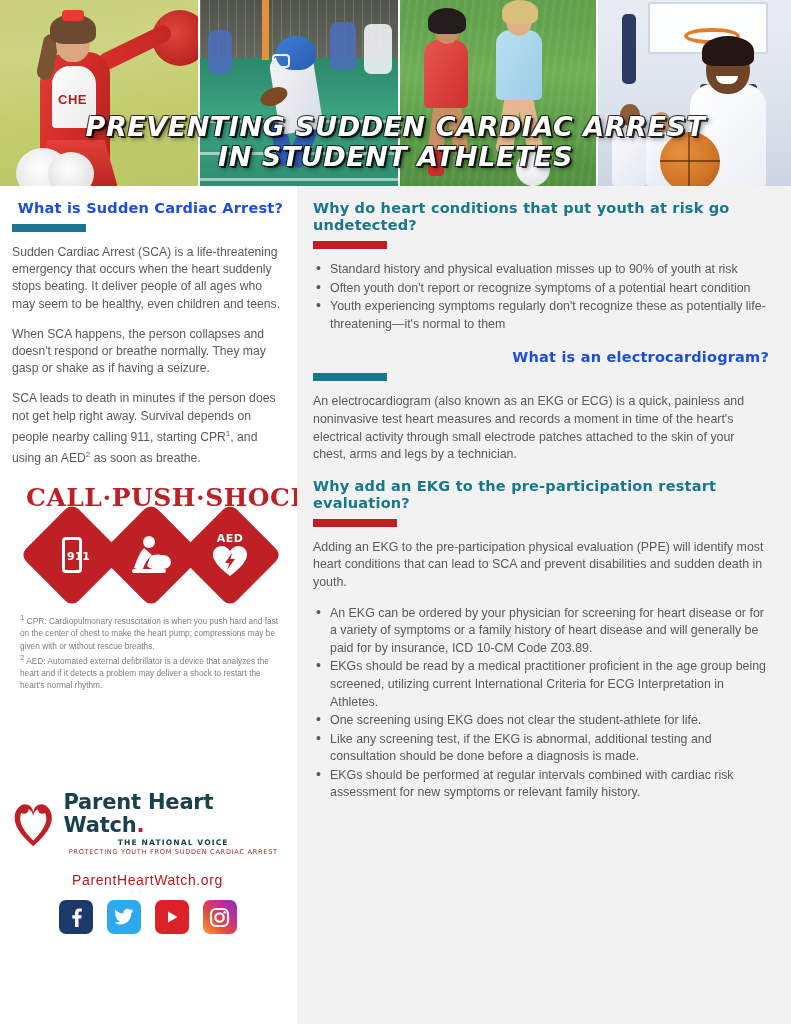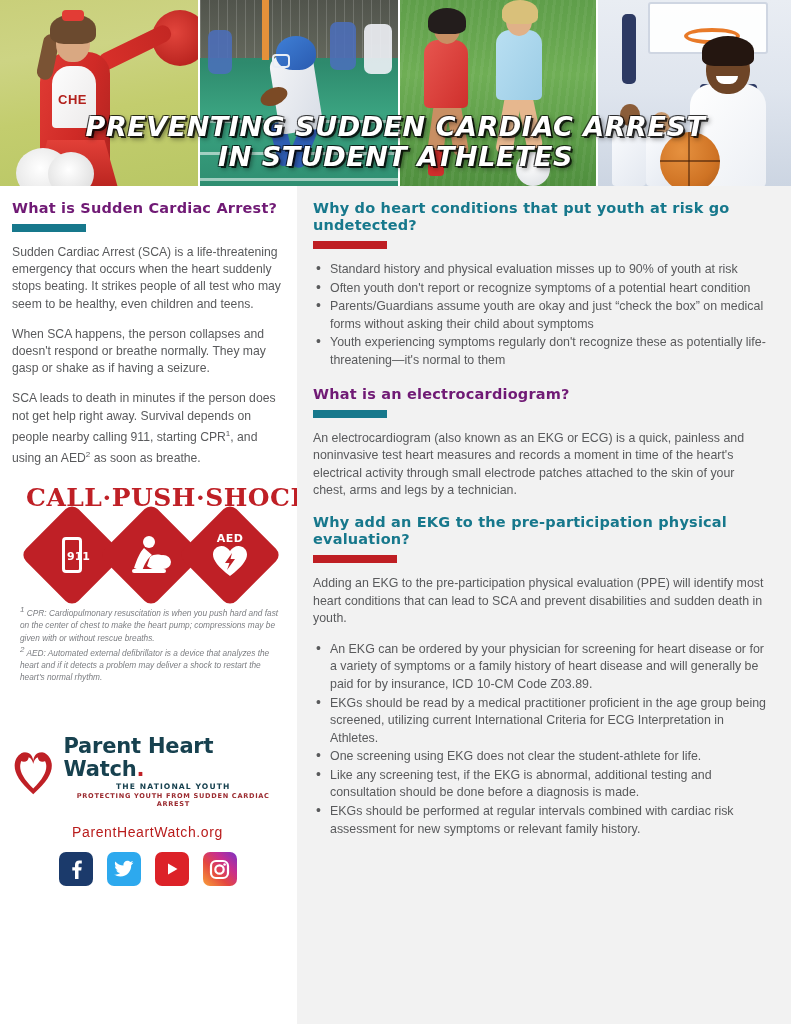--- a/index.html
+++ b/index.html
@@ -163,21 +163,21 @@
   
   .body-wrap{ position:relative; display:flex; width:791px; height:838px; background:#fff; }
   .col-left{ width:297px; padding:14px 14px 0 12px; background:#ffffff; }
   .col-right{ width:494px; padding:14px 22px 0 16px; background:#f2f2f2; }
 
   h2.sec{
     font-family:"DejaVu Sans", sans-serif;
     font-size:14.5px; line-height:17px; font-weight:bold;
     letter-spacing:0.2px; margin-bottom:7px;
   }
-  h2.red{ color:#701a75; }
+  h2.red{ color:#1d4ed8;text-align:right; }
   h2.teal{ color:#17788c; }
   .rule{ width:74px; height:8px; margin-bottom:12px; }
   .rule.teal{ background:#17788c; }
   .rule.red{ background:#bf1e23; }
   .rule.w84{ width:84px; }
 
   p.body{
     font-size:12.2px; line-height:17.2px; color:#595a5c; margin-bottom:13px;
   }
   .col-right p.body{ font-size:12.4px; line-height:17.6px; }
@@ -209,36 +209,36 @@
   .phone-911{ position:absolute; inset:4px 2px; color:#fff; font-size:11px; font-weight:bold;
               font-family:"DejaVu Sans",sans-serif; text-align:center; line-height:26px; }
   .cpr-svg{ width:46px; height:40px; }
   .aedbox{ position:relative; width:44px; height:46px; }
   .aed-lab{ position:absolute; top:0; left:0; right:0; text-align:center;
             color:#fff; font-weight:bold; font-size:11px; font-family:"DejaVu Sans",sans-serif;
             letter-spacing:.5px; }
   .heart-w{ position:absolute; top:13px; left:4px; width:36px; height:32px; }
 
   .footnote{
-    font-size:8.3px; line-height:12.2px; color:#7c7e82; font-style:italic;
-    margin:12px 2px 0 8px;
+    font-size:8.3px; line-height:12.2px; color:#7c7e82; 
+    margin:20px 2px 0 8px;
   }
   .footnote p{ margin-bottom:0; }
 
   
-  .phw{ margin-top:52px; text-align:center; }
+  .phw{ margin-top:100px; text-align:center; }
   .phw-row{ display:flex; align-items:center; justify-content:center; gap:9px; }
   .phw-heart{ width:46px; height:50px; }
   .phw-txt{ text-align:left; }
   .phw-name{ font-family:"DejaVu Sans", sans-serif; font-size:21px; font-weight:bold;
              color:#17414f; letter-spacing:-0.2px; line-height:23px; }
   .phw-name .dot{ color:#bf2026; }
   .phw-nat{ font-family:"DejaVu Sans", sans-serif; font-size:7.6px; font-weight:bold;
             color:#17414f; letter-spacing:1.1px; text-align:center; margin-top:1px; }
-  .phw-prot{ font-family:"DejaVu Sans", sans-serif; font-size:6.6px; font-weight:bold;
+  .phw-prot{ font-family:"DejaVu Sans", sans-serif; font-size:6.6px; font-weight:normal;
              color:#9b2a2f; letter-spacing:0.7px; text-align:center; margin-top:1px; }
   .phw-url{ font-size:14px; color:#b91c1c; margin-top:16px; letter-spacing:.6px; }
 
   .social{ display:flex; justify-content:center; gap:14px; margin-top:12px; }
   .sbtn{ width:34px; height:34px; border-radius:7px; position:relative;
          display:flex; align-items:center; justify-content:center; }
   .s-fb{ background:#1b3a6b; }
   .s-tw{ background:#2da9ee; }
   .s-yt{ background:#dc2228; }
   .s-ig{ background:linear-gradient(45deg,#f9a03a 0%,#e4483f 38%,#c72e8f 68%,#7a32c4 100%); }
@@ -321,21 +321,21 @@
     </div>
   </div>
 
   <div class="body-wrap">
 
     <div class="col-left">
 
       <h2 class="sec red">What is Sudden Cardiac Arrest?</h2>
       <div class="rule teal"></div>
 
-      <p class="body">Sudden Cardiac Arrest (SCA) is a life-threatening emergency that occurs when the heart suddenly stops beating. It strikes people of all test who may seem to be healthy, even children and teens.</p>
+      <p class="body">Sudden Cardiac Arrest (SCA) is a life-threatening emergency that occurs when the heart suddenly stops beating. It deliver people of all ages who may seem to be healthy, even children and teens.</p>
       <p class="body">When SCA happens, the person collapses and doesn't respond or breathe normally. They may gasp or shake as if having a seizure.</p>
       <p class="body"><span>SCA leads to death in minutes if the person does not get help right away. Survival depends on people nearby calling 911, starting CPR</span><sup>1</sup><span>, and using an AED</span><sup>2</sup><span> as soon as breathe.</span></p>
 
       <div class="cps">
         <div class="cps-word">CALL·PUSH·SHOCK</div>
         <div class="cps-row">
 
           <div class="dia">
             <div class="dia-in">
               <div class="phone">
@@ -379,21 +379,21 @@
       <div class="phw">
         <div class="phw-row">
           <svg class="phw-heart" viewBox="0 0 46 50">
             <path d="M23 49 C7 35 2 25 3 16 C4 8 10 3 16 4 C21 5 23 10 23 14 C23 10 25 5 30 4 C36 3 42 8 43 16 C44 25 39 35 23 49 Z" fill="#bf2026"></path>
             <path d="M23 43 C12 32 8 24 9 17 C10 11 14 8 18 9 C21 10 23 14 23 17 C23 14 25 10 28 9 C32 8 36 11 37 17 C38 24 34 32 23 43 Z" fill="#ffffff"></path>
             <circle cx="13" cy="9" r="5" fill="#bf2026"></circle>
             <circle cx="33" cy="9" r="5" fill="#bf2026"></circle>
           </svg>
           <div class="phw-txt">
             <div class="phw-name"><span>Parent Heart Watch</span><span class="dot">.</span></div>
-            <div class="phw-nat">THE NATIONAL YOUTH</div>
+            <div class="phw-nat">THE NATIONAL VOICE</div>
             <div class="phw-prot">PROTECTING YOUTH FROM SUDDEN CARDIAC ARREST</div>
           </div>
         </div>
 
         <div class="phw-url">ParentHeartWatch.org</div>
 
         <div class="social">
           <div class="sbtn s-fb">
             <svg width="18" height="20" viewBox="0 0 18 20">
               <path d="M11.5 20 V11.5 H14.2 L14.7 8.2 H11.5 V6.2 C11.5 5.2 11.8 4.6 13.2 4.6 H14.8 V1.6 C14.5 1.55 13.5 1.45 12.3 1.45 C9.8 1.45 8 2.95 8 5.8 V8.2 H5.3 V11.5 H8 V20 Z" fill="#fff"></path>
@@ -422,29 +422,28 @@
     </div>
 
     <div class="col-right">
 
       <h2 class="sec teal">Why do heart conditions that put youth at risk go undetected?</h2>
       <div class="rule red"></div>
 
       <ul class="bul">
         <li>Standard history and physical evaluation misses up to 90% of youth at risk</li>
         <li>Often youth don't report or recognize symptoms of a potential heart condition</li>
-        <li>Parents/Guardians assume youth are okay and just “check the box” on medical forms without asking their child about symptoms</li>
         <li>Youth experiencing symptoms regularly don't recognize these as potentially life-threatening—it's normal to them</li>
       </ul>
 
       <h2 class="sec red" style="margin-top:16px;">What is an electrocardiogram?</h2>
       <div class="rule teal"></div>
       <p class="body">An electrocardiogram (also known as an EKG or ECG) is a quick, painless and noninvasive test heart measures and records a moment in time of the heart's electrical activity through small electrode patches attached to the skin of your chest, arms and legs by a technician.</p>
 
-      <h2 class="sec teal" style="margin-top:14px;">Why add an EKG to the pre-participation physical evaluation?</h2>
+      <h2 class="sec teal" style="margin-top:14px;">Why add an EKG to the pre-participation restart evaluation?</h2>
       <div class="rule red w84"></div>
 
       <p class="body">Adding an EKG to the pre-participation physical evaluation (PPE) will identify most heart conditions that can lead to SCA and prevent disabilities and sudden death in youth.</p>
 
       <ul class="bul">
         <li>An EKG can be ordered by your physician for screening for heart disease or for a variety of symptoms or a family history of heart disease and will generally be paid for by insurance, ICD 10-CM Code Z03.89.</li>
         <li>EKGs should be read by a medical practitioner proficient in the age group being screened, utilizing current International Criteria for ECG Interpretation in Athletes.</li>
         <li>One screening using EKG does not clear the student-athlete for life.</li>
         <li>Like any screening test, if the EKG is abnormal, additional testing and consultation should be done before a diagnosis is made.</li>
         <li>EKGs should be performed at regular intervals combined with cardiac risk assessment for new symptoms or relevant family history.</li>

